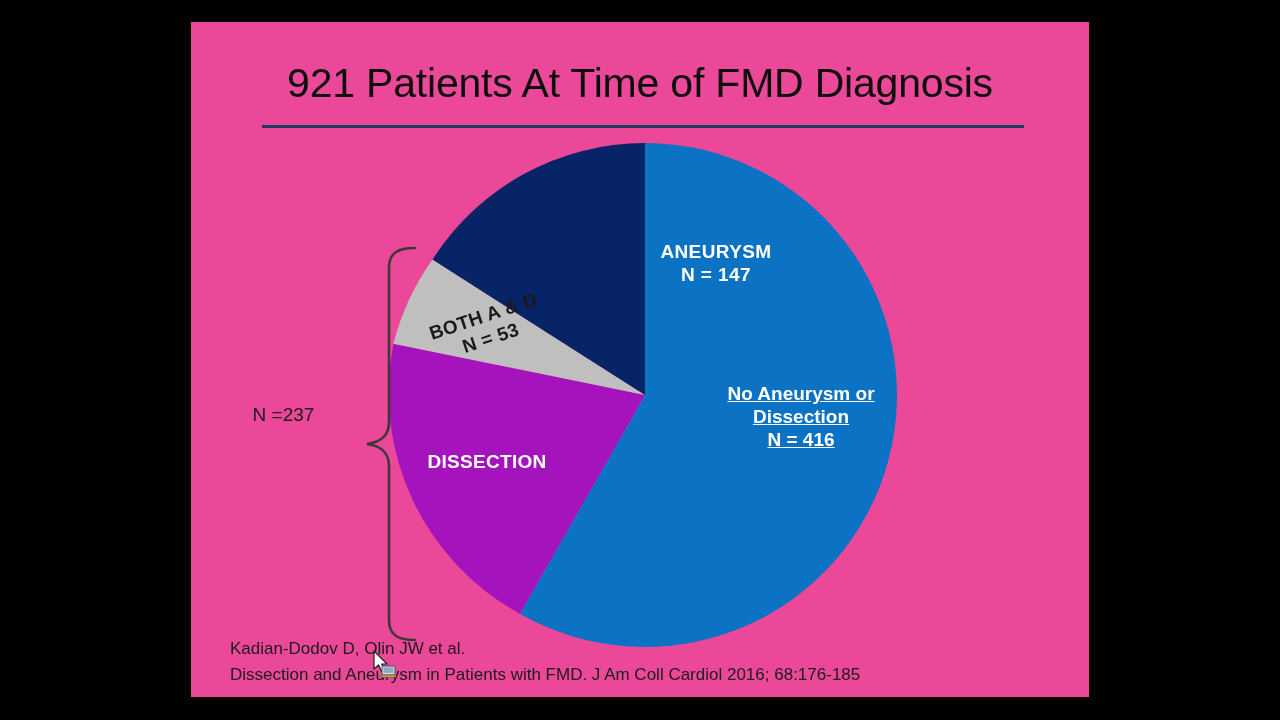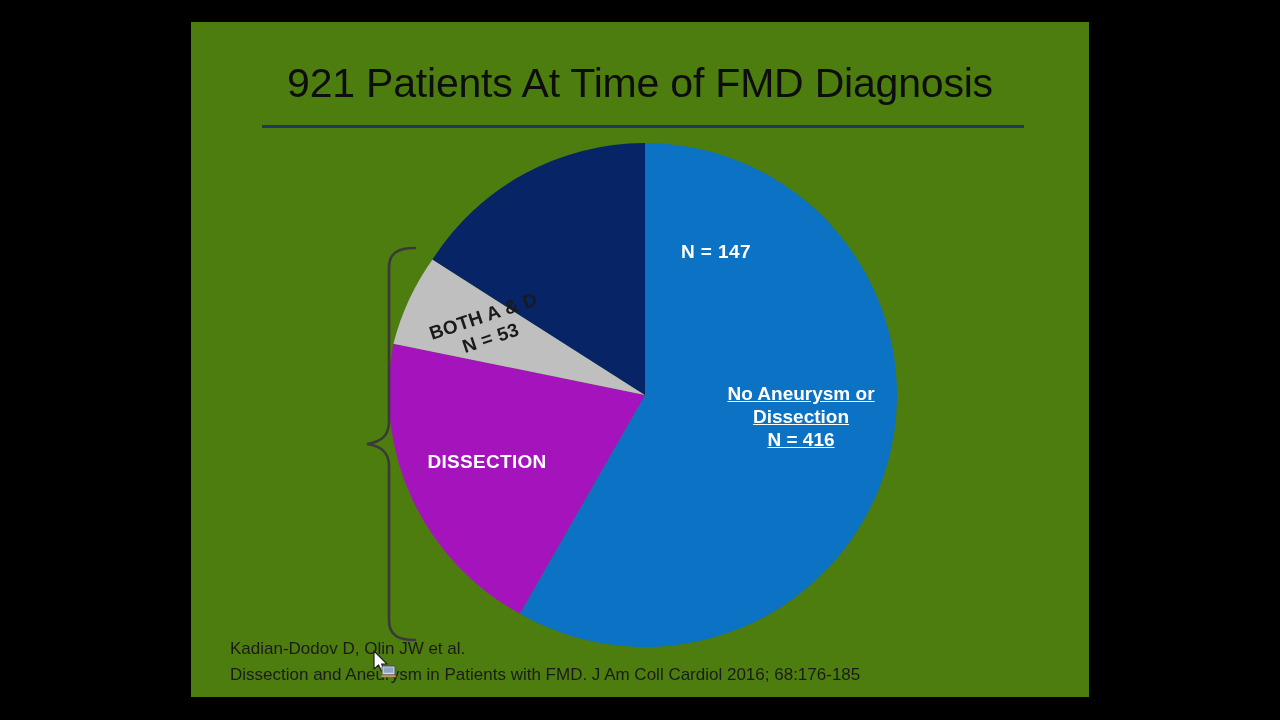--- a/index.html
+++ b/index.html
@@ -19,21 +19,21 @@
     background: #000000;
   }
 
   
   #slide {
     position: absolute;
     left: 191px;
     top: 22px;
     width: 898px;
     height: 675px;
-    background: #4d7c0f;
+    background: #ec4899;
     overflow: hidden;
   }
 
   
   #slide-title {
     position: absolute;
     left: 0px;
     top: 38px;
     width: 898px;
     text-align: center;
@@ -192,20 +192,21 @@
 
         <path d="M 454 373 L 328.8 591.7 A 252 252 0 0 1 202.4 321.8 Z" fill="#A413BC"></path>
 
         <path d="M 454 373 L 202.4 321.8 A 252 252 0 0 1 241.5 237.5 Z" fill="#BFBFBF"></path>
 
         <path d="M 454 373 L 241.5 237.5 A 252 252 0 0 1 454 121 Z" fill="#062466"></path>
       </svg>
     </div>
 
     <div class="slice-label" id="label-aneurysm">
+      <div>ANEURYSM</div>
       <div>N = 147</div>
     </div>
 
     <div class="slice-label" id="label-both">
       <div>BOTH A &amp; D</div>
       <div>N = 53</div>
     </div>
 
     <div class="slice-label" id="label-dissection">
       <div>DISSECTION</div>
@@ -221,20 +222,21 @@
       <path d="M 56 4
                C 40 4, 30 8, 30 24
                L 30 178
                C 30 192, 22 198, 8 200
                C 22 202, 30 208, 30 222
                L 30 376
                C 30 392, 40 396, 56 396" fill="none" stroke="#3a3a3a" stroke-width="2.6" stroke-linecap="round"></path>
     </svg>
 
     <div id="pct-callout">
+      <span id="pct-n">N =237</span>
     </div>
 
     <div id="citation">
       <div>Kadian-Dodov D, Olin JW et al.</div>
       <div>Dissection and Aneurysm in Patients with FMD. J Am Coll Cardiol 2016; 68:176-185</div>
     </div>
 
   </div>
 
   <svg id="cursor" viewBox="0 0 26 28">

